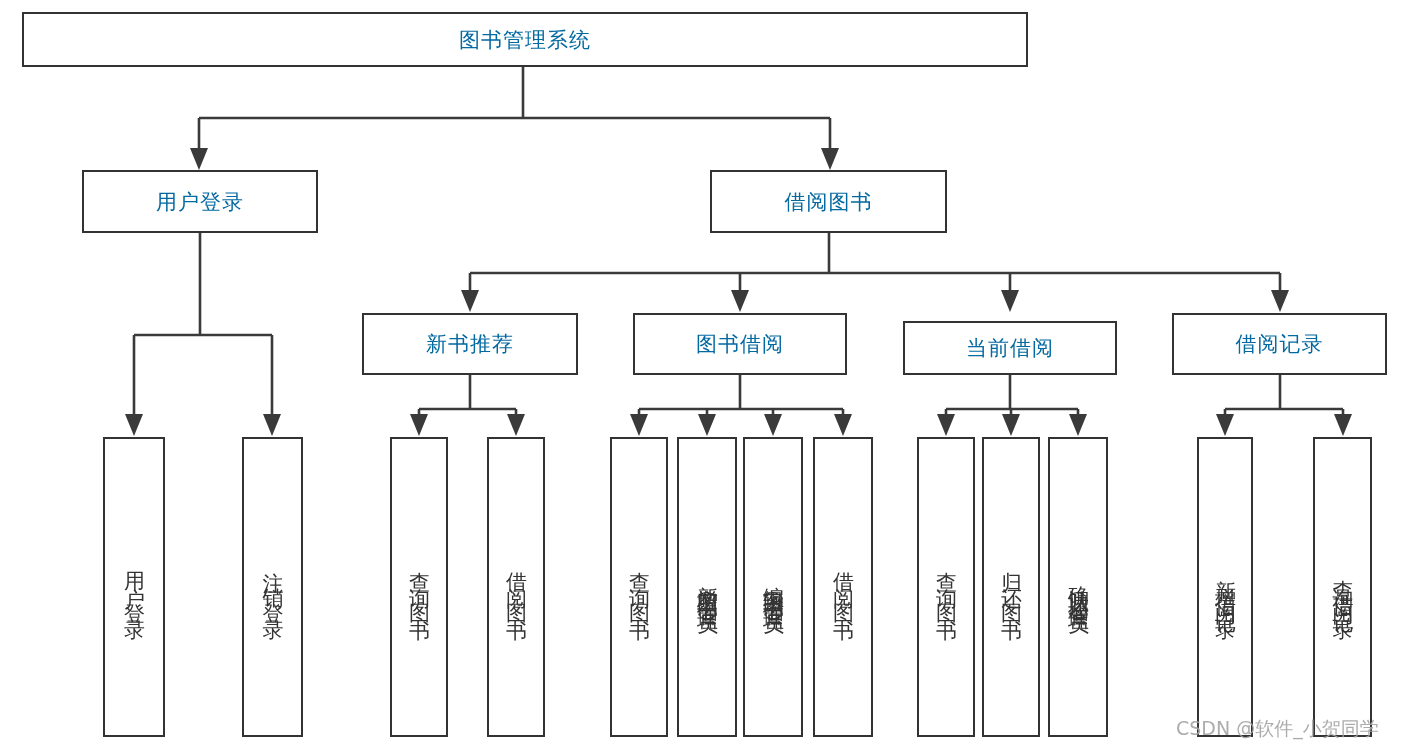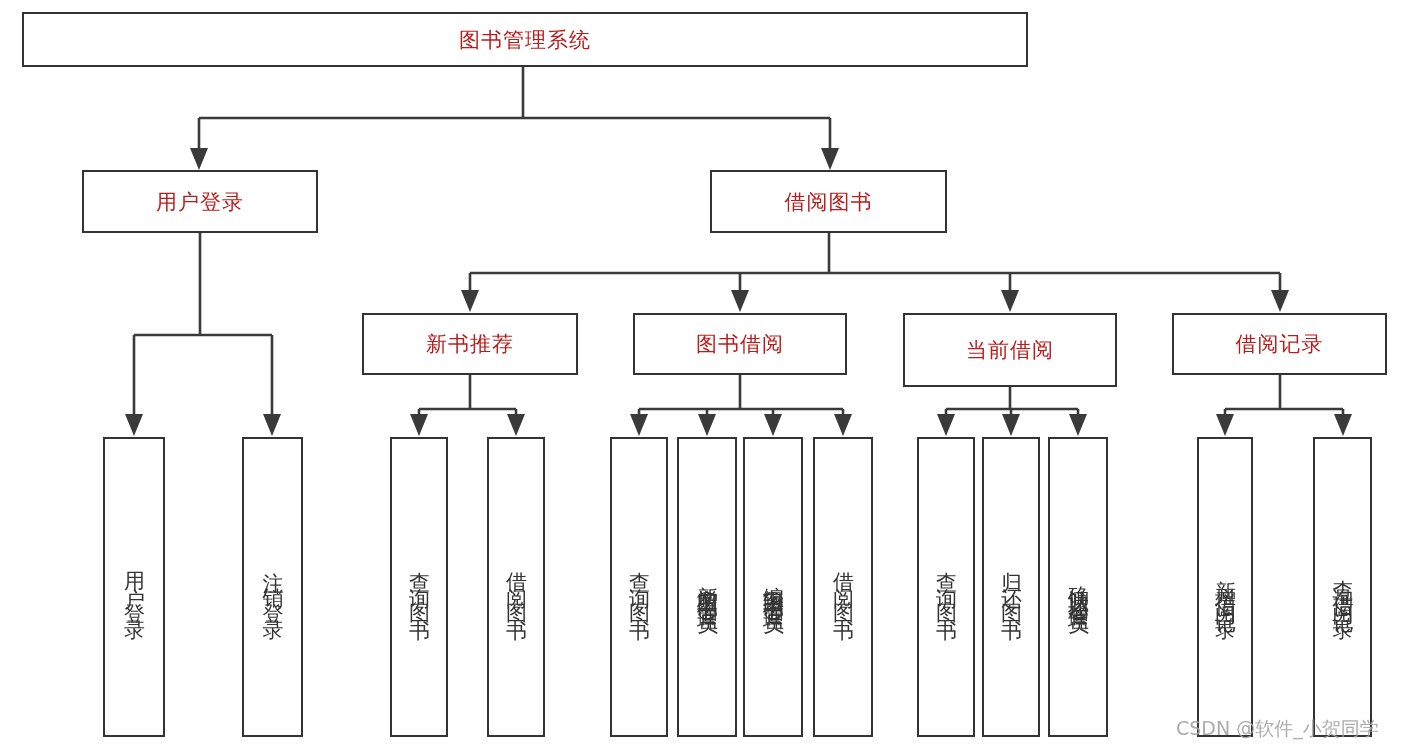--- a/index.html
+++ b/index.html
@@ -17,21 +17,21 @@
   .wires polygon { fill:#3a3a3a; }
   .hbox, .vbox {
     position:absolute;
     box-sizing:border-box;
     border:2.5px solid #333333;
     background:#ffffff;
     display:flex; align-items:center; justify-content:center;
     z-index:1;
   }
   .hlabel {
-    font-size:21px; color:#b91c1c; letter-spacing:1px; white-space:nowrap;
+    font-size:21px; color:#0369a1; letter-spacing:1px; white-space:nowrap;
   }
   .vlabel {
     writing-mode:vertical-rl;
     text-orientation:mixed;
     font-size:21px; color:#333333;
     line-height:1;
     white-space:nowrap;
   }
   .watermark {
     position:absolute; left:1176px; top:716px;
@@ -90,21 +90,21 @@
   <div class="hbox" style="left:710px;top:170px;width:237px;height:63px">
     <span class="hlabel">借阅图书</span>
   </div>
 
   <div class="hbox" style="left:633px;top:313px;width:214px;height:62px">
     <span class="hlabel">图书借阅</span>
   </div>
   <div class="hbox" style="left:362px;top:313px;width:216px;height:62px">
     <span class="hlabel">新书推荐</span>
   </div>
-  <div class="hbox" style="left:903px;top:313px;width:214px;height:74px">
+  <div class="hbox" style="left:903px;top:321px;width:214px;height:54px">
     <span class="hlabel">当前借阅</span>
   </div>
   <div class="hbox" style="left:1172px;top:313px;width:215px;height:62px">
     <span class="hlabel">借阅记录</span>
   </div>
 
   <div class="vbox" style="left:103px;top:437px;width:62px;height:300px">
     <span class="vlabel" style="letter-spacing: 16px;">用户登录</span>
   </div>
   <div class="vbox" style="left:242px;top:437px;width:61px;height:300px">

